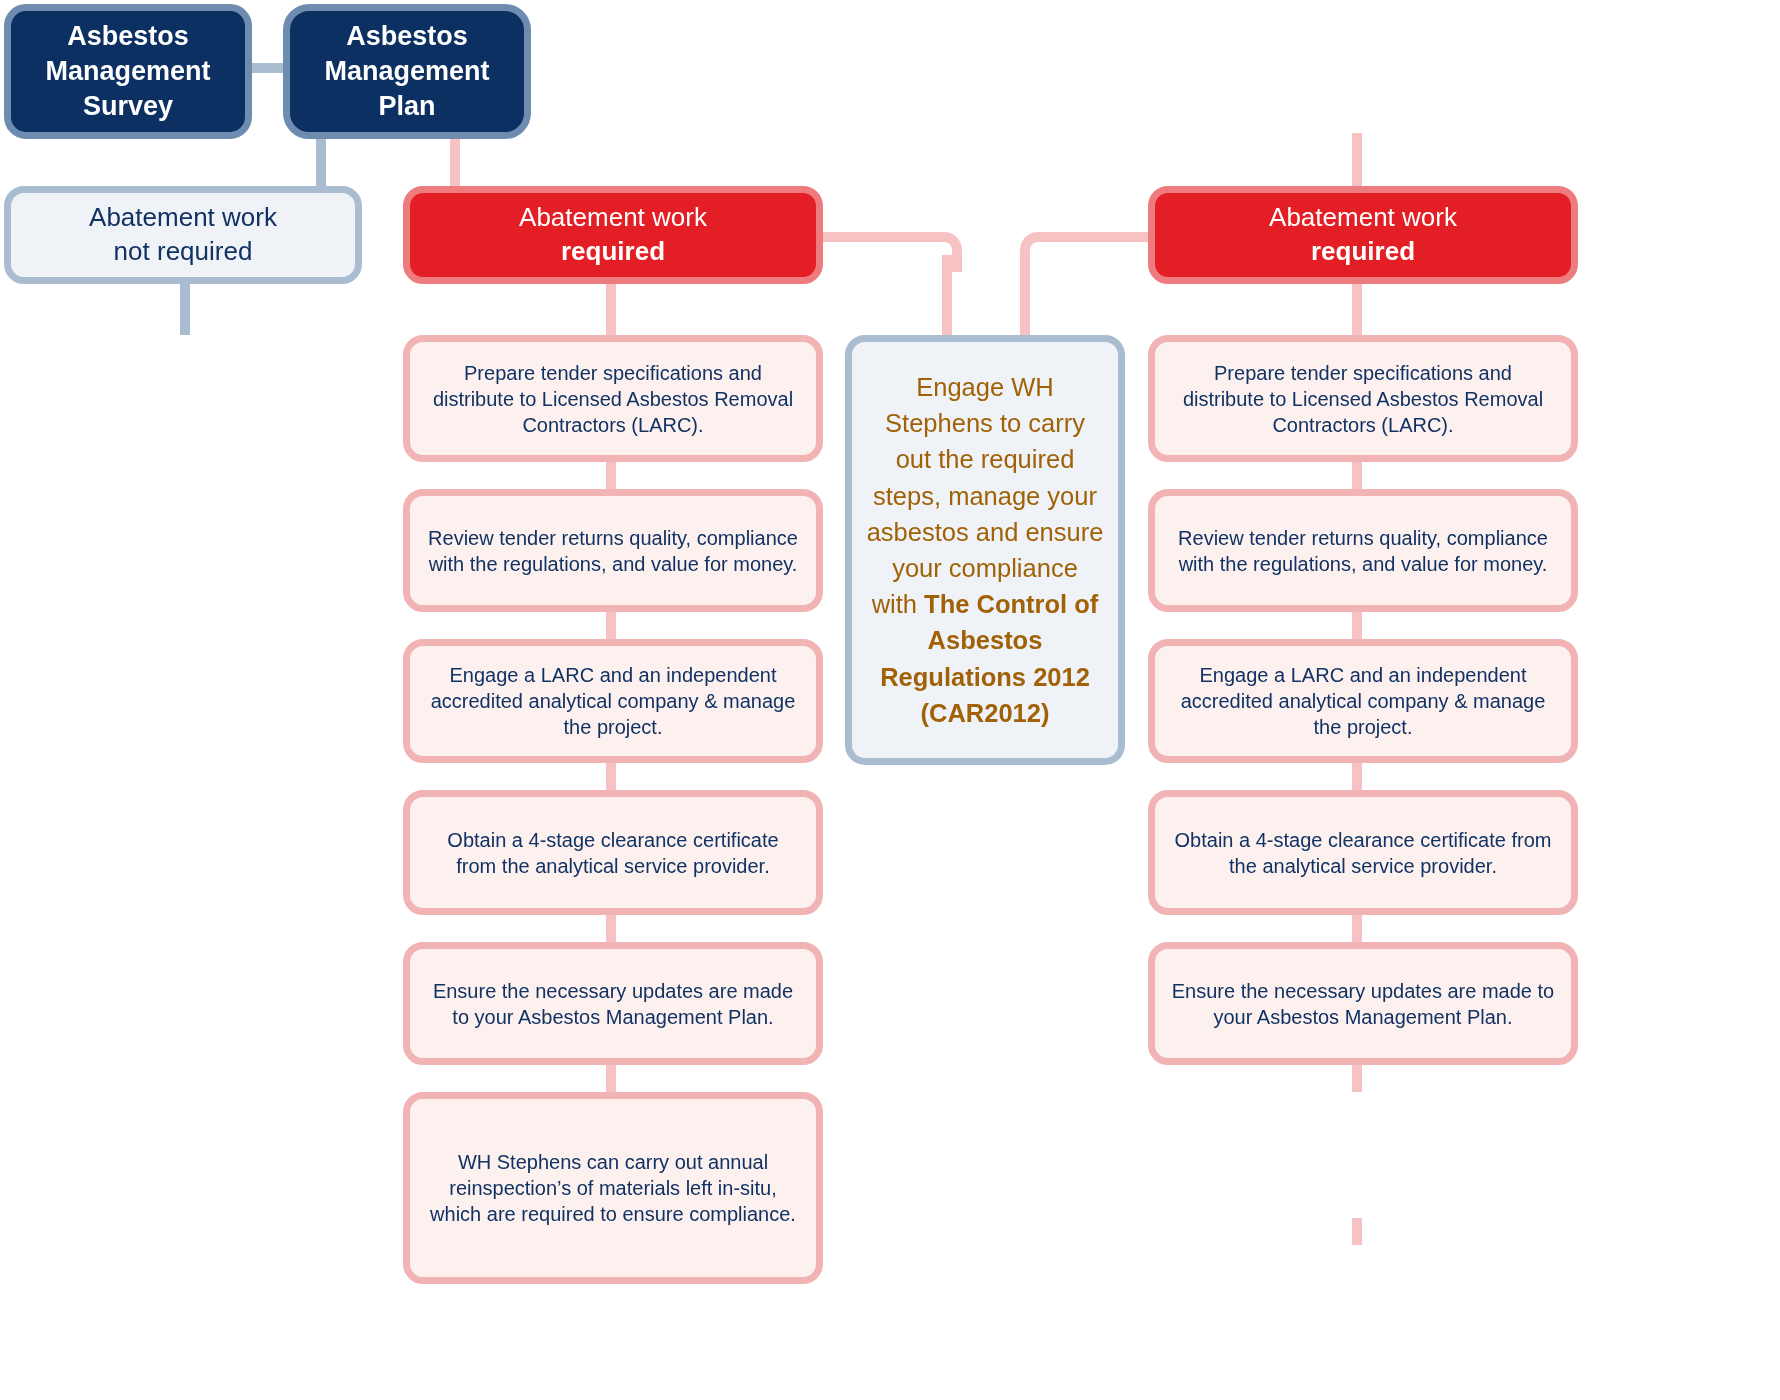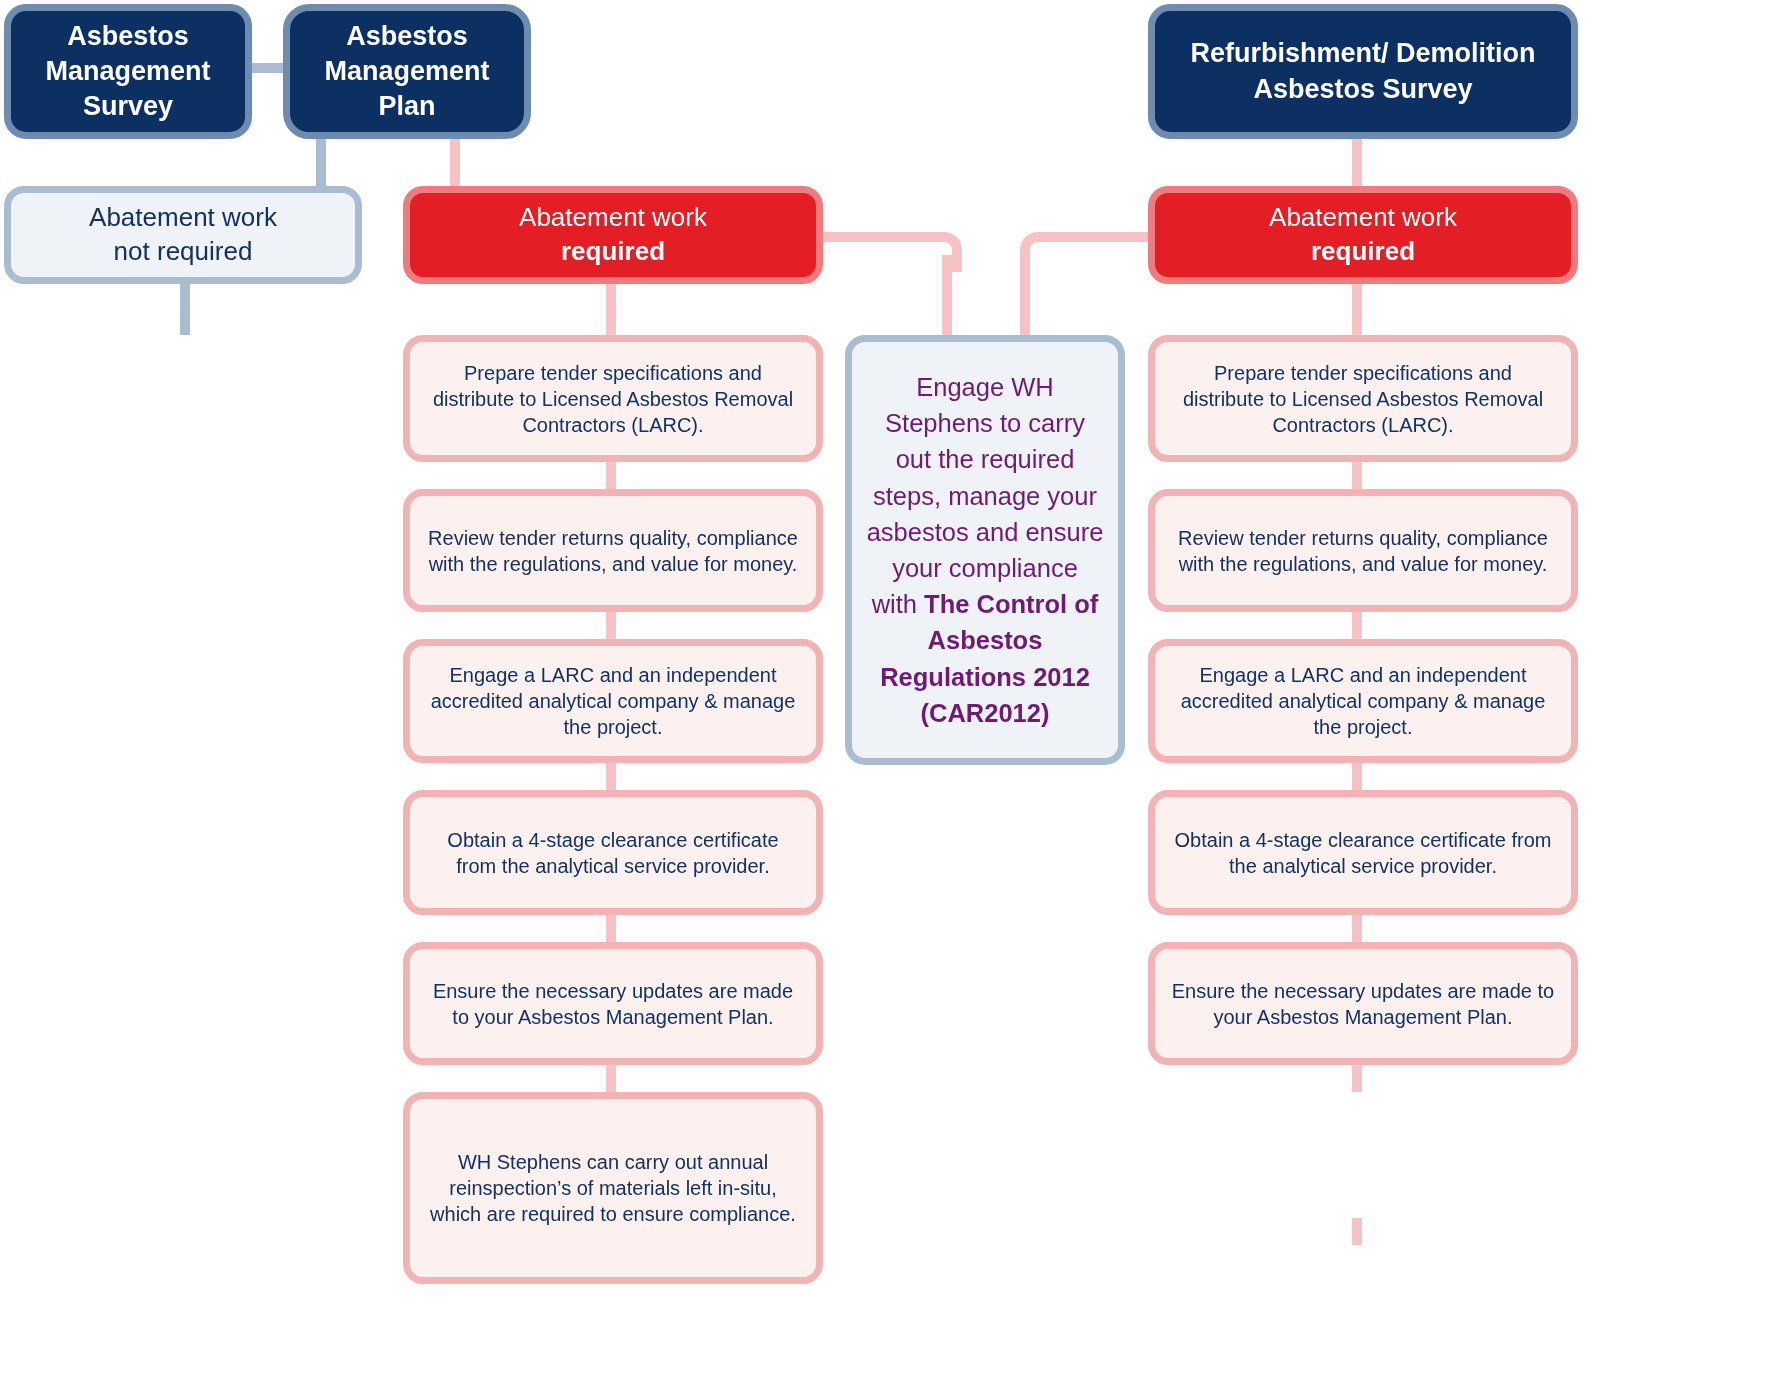--- a/index.html
+++ b/index.html
@@ -56,21 +56,21 @@
   .pink{
     background:#FDF1F0;
     border:7px solid #F2B3B5;
     color:#113263;
     font-size:20px;
     border-radius:20px;
   }
   .center-note{
     background:#EFF3F7;
     border:7px solid #A9BCD0;
-    color:#701a75;
+    color:#a16207;
     font-size:25.5px;
     border-radius:20px;
     line-height:1.42;
   }
   .center-note b{font-weight:bold;}
 </style>
 </head>
 <body>
 
 <div id="stage">
@@ -109,23 +109,20 @@
   <div class="conn conn-pink" style="left:1352px;top:1218px;width:10px;height:27px;"></div>
 
   <div class="box navy" style="left:4px;top:4px;width:248px;height:135px;">
     <span class="txt">Asbestos Management Survey</span>
   </div>
 
   <div class="box navy" style="left:283px;top:4px;width:248px;height:135px;border-radius:26px;">
     <span class="txt">Asbestos Management Plan</span>
   </div>
 
-  <div class="box navy" style="left:1148px;top:4px;width:430px;height:135px;">
-    <span class="txt">Refurbishment/ Demolition Asbestos Survey</span>
-  </div>
 
   <div class="box lightblue" style="left:4px;top:186px;width:358px;height:98px;">
     <span class="txt">
       <span>Abatement work</span><br>
       <b>not required</b>
     </span>
   </div>
 
   <div class="box red" style="left:403px;top:186px;width:420px;height:98px;">
     <span class="txt">

